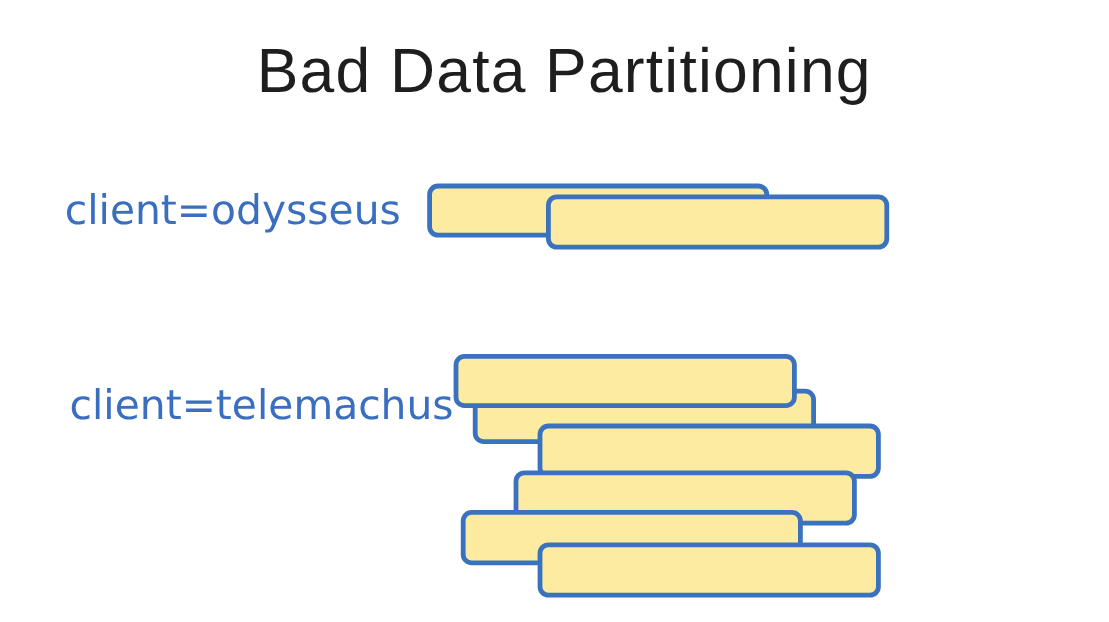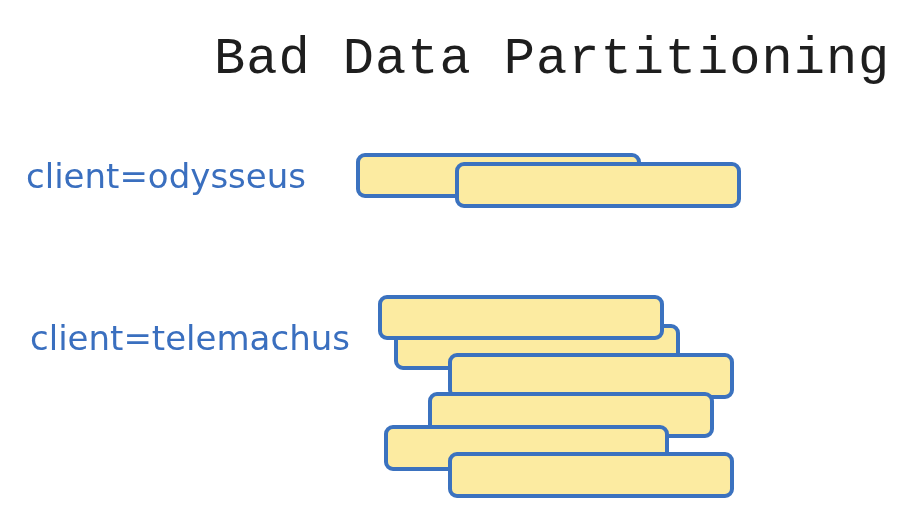--- a/index.html
+++ b/index.html
@@ -1,24 +1,24 @@
 <!DOCTYPE html>
 <html><head>
 <meta charset="utf-8">
 <style>
   html, body { margin: 0; padding: 0; }
   body { width: 924px; height: 518px; background: #ffffff; position: relative; overflow: hidden; }
   .title {
     position: absolute; left: 214px; top: 30px;
-    font-family: Liberation Mono, monospace; font-size: 52px; color: #1e1e1e;
+    font-family: Liberation Sans, sans-serif; font-size: 52px; color: #1e1e1e;
     letter-spacing: 1px; white-space: nowrap; font-weight: normal;
   }
   .label {
     position: absolute; font-family: "DejaVu Sans", sans-serif; font-size: 34px;
-    color: #3a6fbf; white-space: nowrap;
+    color: #3a6fbf; white-space: nowrap; margin-left: 28px;
   }
   .box {
     position: absolute; box-sizing: border-box;
     border: 4px solid #3b72bf; border-radius: 9px;
   }
 </style>
 </head>
 <body>
 
 <div class="title">Bad Data Partitioning</div>

